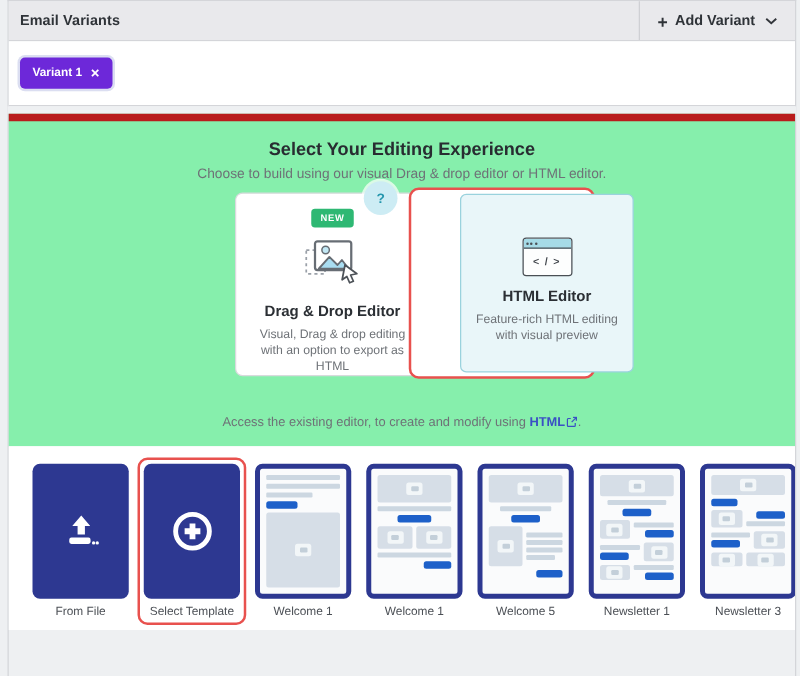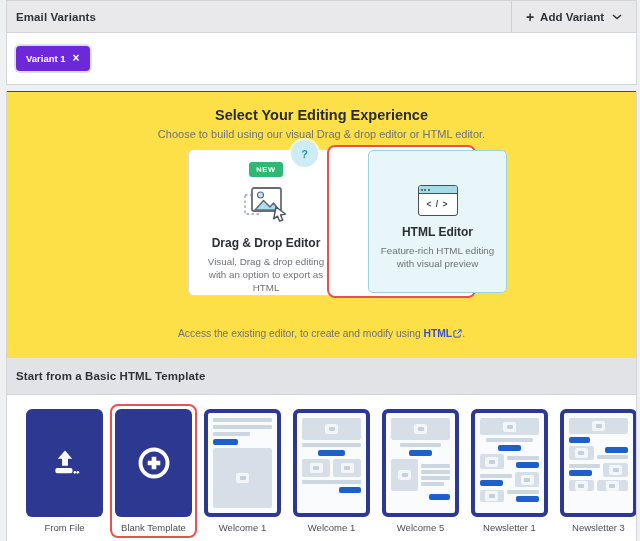--- a/index.html
+++ b/index.html
@@ -24,21 +24,21 @@
               display:flex; align-items:center; padding:0 9px; }
   .chip { display:inline-flex; align-items:center; gap:7px; height:25px; padding:0 10px;
           background:#6d28d9; border-radius:4px; color:#fff;
           box-shadow:0 0 0 2px rgba(125,135,205,.28); cursor:pointer; }
   .chip-label { font-size:9.5px; font-weight:600; }
   .chip-x { font-size:12px; font-weight:bold; line-height:1; margin-top:-1px; }
 
   .gapstrip { height:6px; background:#eef0f2; margin:0 -1px; }
 
   
-  .main { height:266px; background:#fde047; border-top:1px solid #b91c1c; }
+  .main { height:266px; background:#86efac; border-top:6px solid #b91c1c; }
   .main-title { text-align:center; margin-top:15px; font-size:14.5px; font-weight:bold; color:#282c31; }
   .main-sub { text-align:center; margin-top:5px; font-size:11px; color:#6e7277; }
 
   .cards { position:relative; height:176px; margin-top:3px; }
   .card { border-radius:6px; display:flex; flex-direction:column; align-items:center; text-align:center;margin-left:36px; }
   .card-left { position:absolute; left:145px; top:6px; width:156px; height:147px;
                background:#fff; border:1px solid #d9dadd; padding-top:12px; cursor:pointer; }
   .badge { font-size:7.5px; font-weight:bold; letter-spacing:.6px; color:#fff;
            background:#2eb873; border-radius:3px; padding:3px 7px; }
   .dd-icon { margin-top:6px; }
@@ -157,44 +157,41 @@
       </div>
 
       <div class="footnote">
         <span>Access the existing editor, to create and modify using </span><a class="flink"><span>HTML</span><svg width="9" height="9" viewBox="0 0 10 10">
               <path d="M4 2H1.8A.8.8 0 0 0 1 2.8v5.4c0 .44.36.8.8.8h5.4a.8.8 0 0 0 .8-.8V6" fill="none" stroke="#3a50c4" stroke-width="1.1"></path>
               <path d="M6 1h3v3M9 1L4.8 5.2" fill="none" stroke="#3a50c4" stroke-width="1.1"></path>
             </svg></a><span>.</span>
       </div>
     </div>
 
-    <div class="band2">
-      <span class="band-title">Start from a Basic HTML Template</span>
-    </div>
 
     <div class="templates">
         <div class="titem">
           <div class="tile solid">
             <svg width="32" height="32" viewBox="0 0 24 24">
               <path d="M12 2.6l5.4 6.2h-3.2v5.2H9.8V8.8H6.6z" fill="#fff"></path>
               <rect x="4.8" y="15.8" width="12.8" height="3.8" rx="1.3" fill="#fff"></rect>
               <circle cx="19.4" cy="19" r="1" fill="#fff"></circle>
               <circle cx="21.6" cy="19" r="1" fill="#fff"></circle>
             </svg>
           </div>
           <div class="tlabel">From File</div>
         </div>
         <div class="titem selected">
           <div class="tile solid">
             <svg width="36" height="36" viewBox="0 0 24 24">
               <circle cx="12" cy="12" r="9" fill="none" stroke="#fff" stroke-width="2.6"></circle>
               <path d="M12 7.8v8.4M7.8 12h8.4" stroke="#fff" stroke-width="3.1"></path>
             </svg>
           </div>
-          <div class="tlabel">Blank Template</div>
+          <div class="tlabel">Select Template</div>
         </div>
         <div class="titem">
           <div class="tile wire">
             <div class="tl" style="width: 100%;"></div>
             <div class="tl" style="width: 100%;"></div>
             <div class="tl" style="width: 62%;"></div>
             <div class="tp" style="width: 42%;"></div>
             <div class="tb" style="flex: 1 1 0%;">
               <div class="ph">
                 <div class="spk"></div>

